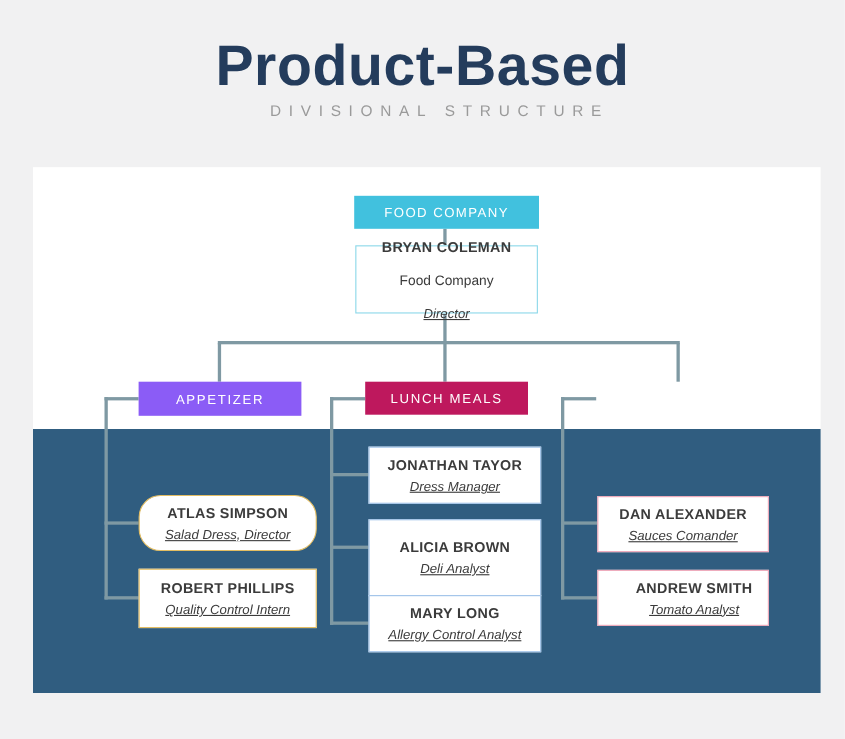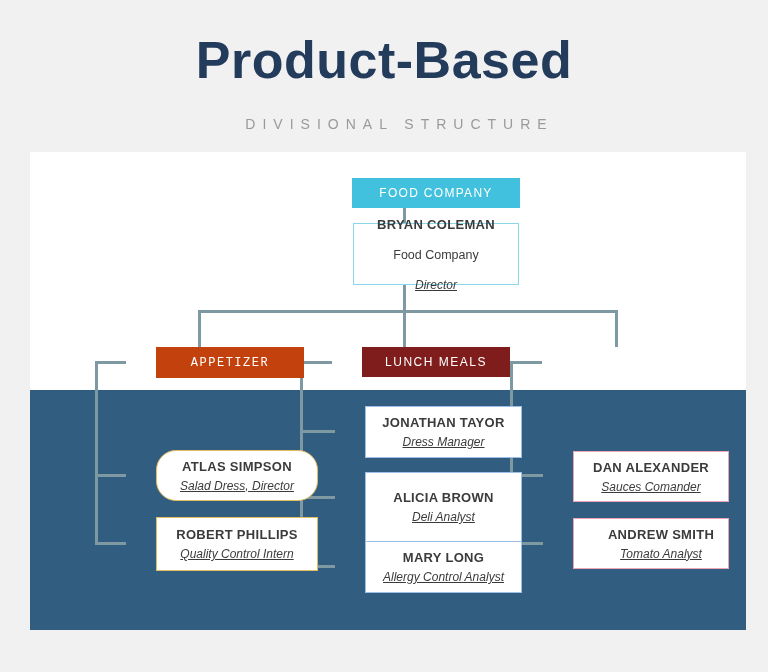--- a/index.html
+++ b/index.html
@@ -11,21 +11,21 @@
   }
   .canvas { position:absolute; inset:0; }
 
   
   .title {
     position:absolute; top:30px; left:0; width:768px;
     text-align:center; font-size:52px; font-weight:600;
     color:var(--title-text,#243c5c); letter-spacing:0.5px;
   }
   .subtitle {
-    position:absolute; top:116px; left:0; width:768px;
+    position:absolute; top:92px; left:0; width:768px;
     text-align:center; font-size:14px; font-weight:400;
     color:var(--subtitle-text,#9a9a9a); letter-spacing:7px; text-indent:7px;padding-left:24px;
   }
 
   
   .panel {
     position:absolute; left:30px; top:152px; width:716px; height:478px;
     background:var(--panel-bg,#ffffff);
   }
   .band {
@@ -50,21 +50,21 @@
   .l13 { left:270px; top:278px; width:35px; height:3px; }
   .l14 { left:270px; top:344px; width:35px; height:3px; }
   .l15 { left:270px; top:413px; width:35px; height:3px; }
   .l16 { left:480px; top:209px; width:32px; height:3px; }
   .l17 { left:480px; top:209px; width:3px;  height:184px; }
   .l18 { left:480px; top:322px; width:33px; height:3px; }
   .l19 { left:480px; top:390px; width:33px; height:3px; }
 
   
   .node { position:absolute; display:flex; flex-direction:column;
-          align-items:center; justify-content:center; text-align:center;margin-left:30px; }
+          align-items:center; justify-content:center; text-align:center; }
   .rootbox {
     left:292px; top:26px; width:168px; height:30px;
     background:var(--root-bg,#41c1de); color:#ffffff;
     font-size:12px; letter-spacing:1.3px;
   }
   .directorbox {
     left:293px; top:71px; width:166px; height:62px;
     background:#ffffff; border:1.5px solid var(--root-border,#8ad7e9);
     color:#3b3b3b; gap:16px;
   }
@@ -122,24 +122,24 @@
     <div class="node rootbox">
       <span>FOOD COMPANY</span>
     </div>
 
     <div class="node directorbox">
       <span class="name">BRYAN COLEMAN</span>
       <span class="org">Food Company</span>
       <span class="role">Director</span>
     </div>
 
-    <div class="node hdr hdr-appetizer" style="background-color: #c2410c; font-family: Liberation Mono, monospace;">
+    <div class="node hdr hdr-appetizer" style="background-color: #8b5cf6;">
       <span>APPETIZER</span>
     </div>
-    <div class="node hdr hdr-lunch" style="background-color: #7f1d1d;">
+    <div class="node hdr hdr-lunch" style="background-color: #be185d;">
       <span>LUNCH MEALS</span>
     </div>
 
     <div class="node member m-atlas" style="border-color: rgb(227, 189, 98); border-radius: 20px;">
       <span class="name">ATLAS SIMPSON</span>
       <span class="role">Salad Dress, Director</span>
     </div>
     <div class="node member m-robert" style="border-color: rgb(227, 189, 98);">
       <span class="name">ROBERT PHILLIPS</span>
       <span class="role">Quality Control Intern</span>

